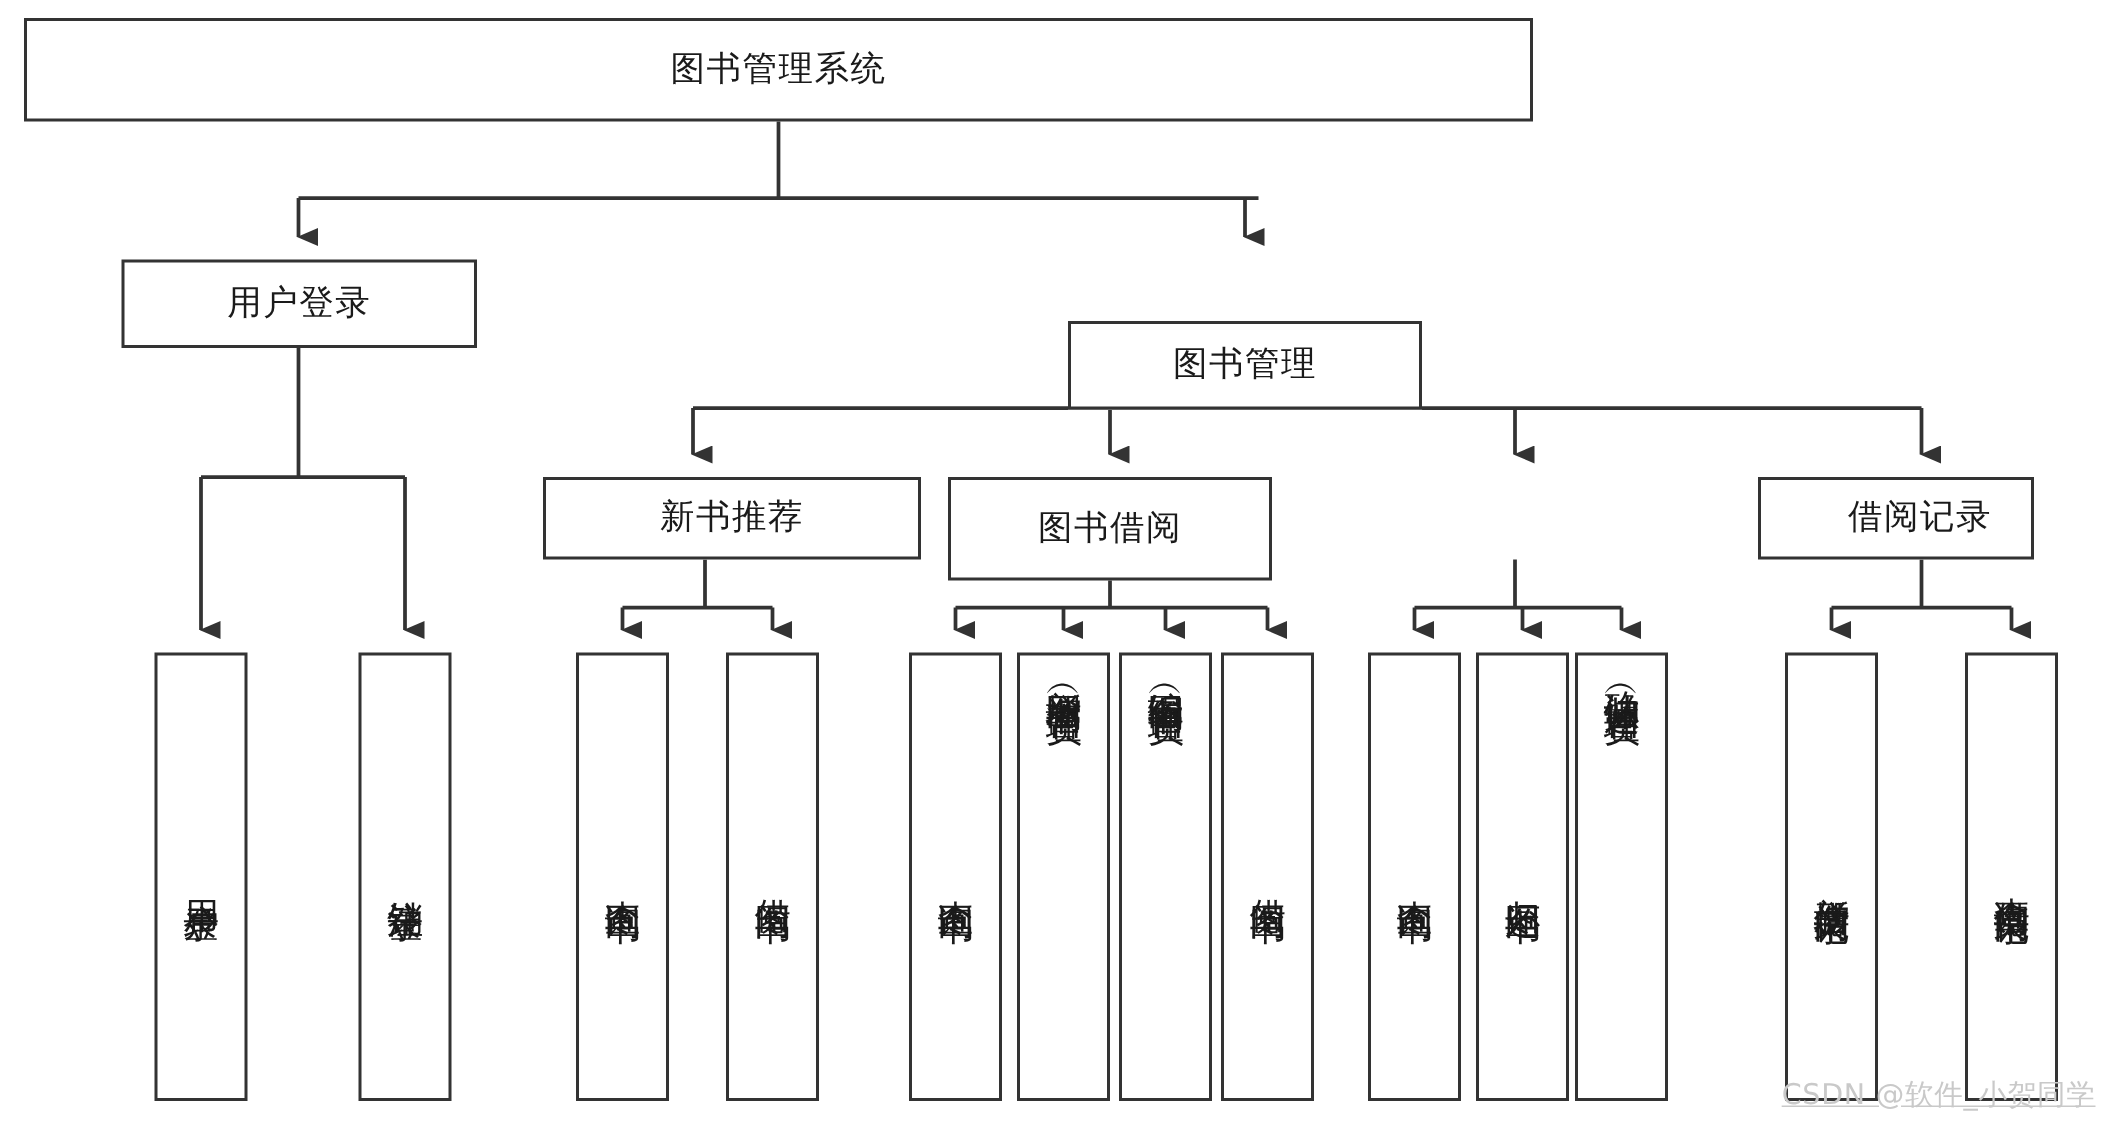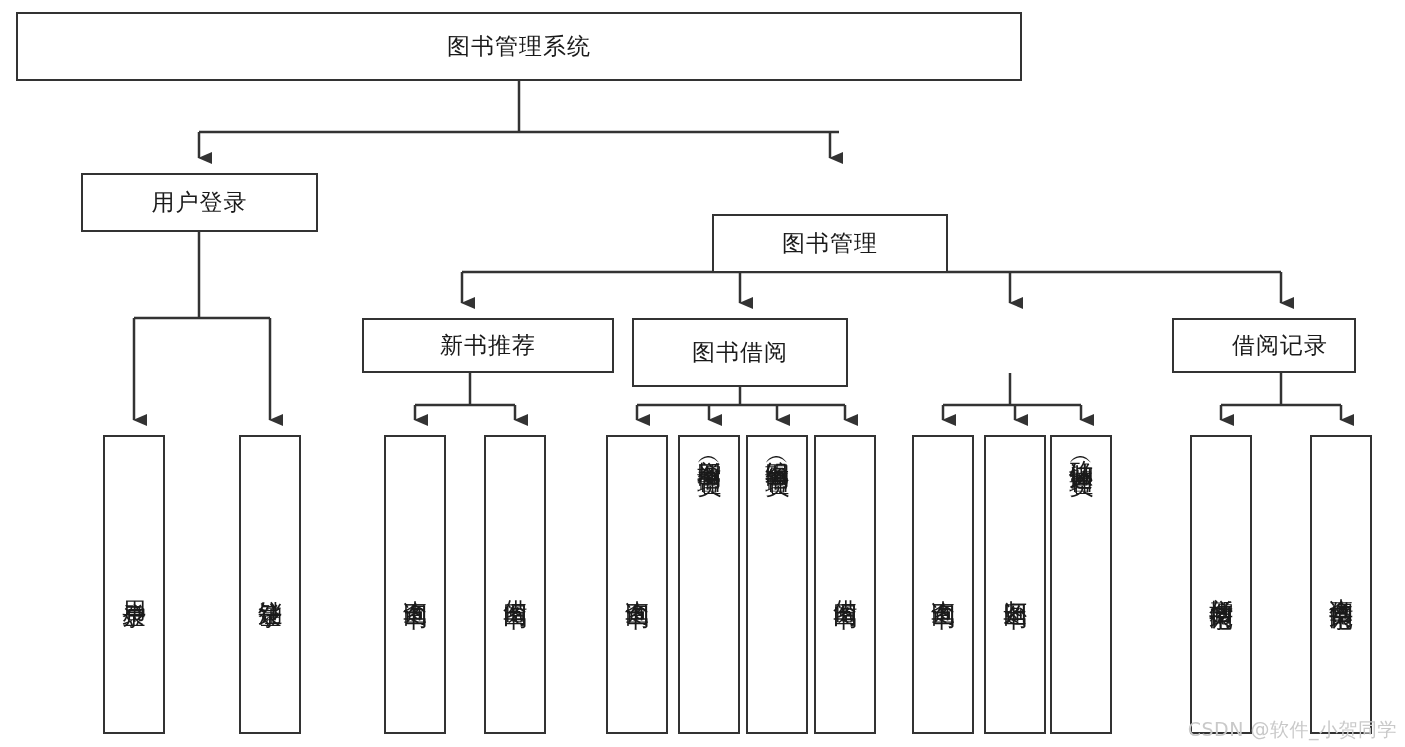--- a/index.html
+++ b/index.html
@@ -54,20 +54,21 @@
   }
 
   .watermark{
     position:absolute;
     right:8px;
     bottom:4px;
     font-size:19px;
     color:#c9c9c9;
     letter-spacing:0.5px;
     white-space:nowrap;
+    text-decoration:underline;
   }
 </style>
 </head>
 <body>
 
 <div id="canvas">
 
   <svg class="edges" viewBox="0 0 1405 747">
     <defs>
       <marker id="arrowdown" markerWidth="12" markerHeight="14" refX="6" refY="13" orient="auto" markerUnits="userSpaceOnUse">

